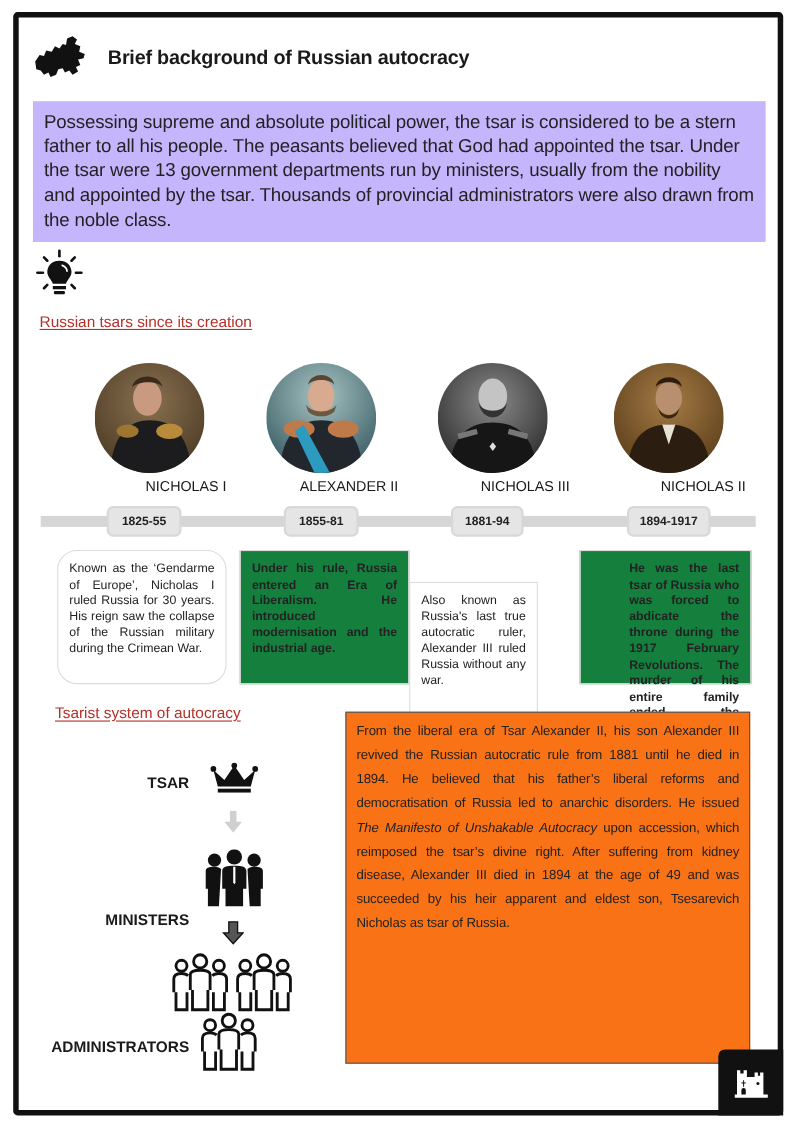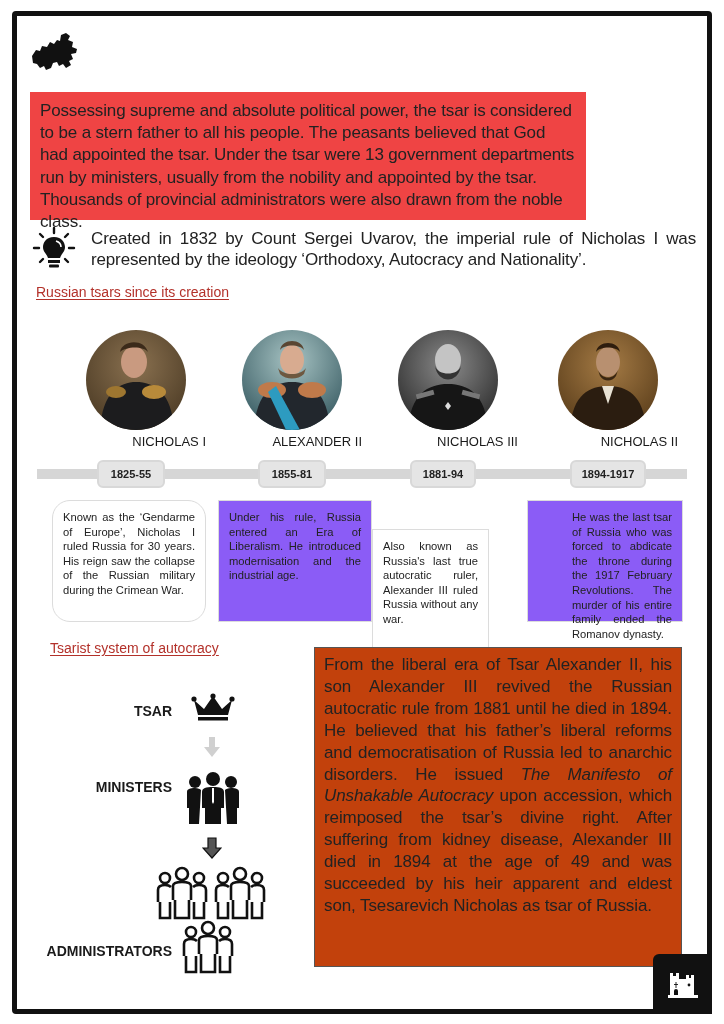--- a/index.html
+++ b/index.html
@@ -11,22 +11,22 @@
     border: 5px solid #111; border-radius: 4px; background: #fff;
   }
 
   
   .header { position: absolute; left: 30px; top: 30px; height: 44px; display: flex; align-items: center; }
   .header .map-icon { width: 54px; height: 44px; margin-right: 14px; }
   .header .title { font-size: 18px; font-weight: bold; color: #1a1a1a; letter-spacing: -0.2px; }
 
   
   .intro {
-    position: absolute; left: 30px; top: 92px; width: 556px; height: 128px;
-    background: #ef4444; padding: 8px 10px 0 10px;
+    position: absolute; left: 30px; top: 92px; width: 666px; height: 128px;
+    background: #c4b5fd; padding: 8px 10px 0 10px;
     font-size: 17px; line-height: 22.2px; color: #222; letter-spacing: -0.15px;
   }
 
   
   .idea { position: absolute; left: 30px; top: 224px; width: 666px; height: 50px; }
   .idea .bulb { position: absolute; left: 2px; top: 2px; width: 44px; height: 46px; }
   .idea .text {
     position: absolute; left: 61px; top: 4px; width: 605px;
     font-size: 17px; line-height: 21px; text-align: justify; color: #222; letter-spacing: -0.15px;
   }
@@ -45,69 +45,69 @@
   .tsar-name { position: absolute; width: 140px; text-align: right; font-weight: normal; font-size: 13px; color: #1a1a1a; }
   .bar { position: absolute; left: 37px; top: 469px; width: 650px; height: 10px; background: #d6d6d6; }
   .pill {
     position: absolute; height: 28px; top: 460px; background: #e5e5e5; border: 2px solid #d8d8d8; border-radius: 6px;
     font-size: 11px; font-weight: bold; color: #222; display: flex; align-items: center; justify-content: center;
   }
   .card {
     position: absolute; top: 500px; width: 154px; height: 122px; border: 1.5px solid #dcdcdc;
     padding: 9px 10px 0 10px; font-size: 11.2px; line-height: 14.6px; text-align: justify; color: #222;
   }
-  .card.grey { background: #8b5cf6; }
+  .card.grey { background: #15803d; font-weight: bold; }
 
   
   .h-label { position: absolute; font-weight: bold; font-size: 14px; color: #1a1a1a; text-align: right; }
   .h-icon { position: absolute; }
 
   
   .story {
     position: absolute; left: 314px; top: 647px; width: 368px; height: 320px;
-    border: 1.5px solid #555; background: #c2410c; padding: 6px 9px 0 9px;
-    font-size: 17px; line-height: 21.9px; text-align: justify; color: #222; letter-spacing: -0.1px;
+    border: 1.5px solid #555; background: #f97316; padding: 6px 9px 0 9px;
+    font-size: 12px; line-height: 21.9px; text-align: justify; color: #222; letter-spacing: -0.1px;
   }
   .story em { font-style: italic; }
 
   .castle-badge {
     position: absolute; left: 653px; top: 954px; width: 59px; height: 60px; background: #111;
     border-top-left-radius: 6px; display: flex; align-items: center; justify-content: center;
   }
 </style>
 </head>
 <body>
 
 <div class="frame"></div>
 
 <div class="header">
   <svg class="map-icon" viewBox="0 0 54 44">
     <path fill="#111" d="M2 26 L6 20 L10 21 L12 16 L17 17 L20 12 L24 14 L27 10 L30 11 L31 5 L36 3 L40 6 L38 10 L43 12 L42 17 L47 19 L46 23 L41 24 L43 29 L39 31 L41 35 L36 38 L33 34 L29 36 L27 32 L23 33 L21 38 L16 40 L14 36 L10 38 L7 34 L3 33 Z"></path>
   </svg>
+  <span class="title">Brief background of Russian autocracy</span>
 </div>
 
 <div class="intro">Possessing supreme and absolute political power, the tsar is considered to be a stern father to all his people. The peasants believed that God had appointed the tsar. Under the tsar were 13 government departments run by ministers, usually from the nobility and appointed by the tsar. Thousands of provincial administrators were also drawn from the noble class.</div>
 
 <div class="idea">
   <svg class="bulb" viewBox="0 0 44 46">
     <g stroke="#111" stroke-width="2.4" stroke-linecap="round">
       <line x1="22" y1="2" x2="22" y2="7"></line>
       <line x1="8" y1="8" x2="11" y2="11"></line>
       <line x1="36" y1="8" x2="33" y2="11"></line>
       <line x1="2" y1="22" x2="7" y2="22"></line>
       <line x1="37" y1="22" x2="42" y2="22"></line>
       <line x1="8" y1="36" x2="11" y2="33"></line>
       <line x1="36" y1="36" x2="33" y2="33"></line>
     </g>
     <path fill="#111" d="M22 11 C14 11 11 17 11 21 C11 26 15 28 16 32 L28 32 C29 28 33 26 33 21 C33 17 30 11 22 11 Z"></path>
     <path fill="none" stroke="#fff" stroke-width="1.6" d="M24 15 C27 16 29 18 29 21"></path>
     <rect x="16" y="34" width="12" height="3" fill="#111"></rect>
     <rect x="17" y="38.5" width="10" height="3" rx="1" fill="#111"></rect>
   </svg>
-  <div class="text">Created in 1832 by Count Sergei Uvarov, the imperial rule of Nicholas I was represented by the ideology ‘Orthodoxy, Autocracy and Nationality’.</div>
 </div>
 
 <div class="section-link sec1">Russian tsars since its creation</div>
 
 <div class="portrait" style="left:86px; top:330px;">
   <svg width="100" height="100" viewBox="0 0 100 100">
     <defs>
         <radialGradient id="g1" cx="50%" cy="35%" r="70%">
           <stop offset="0" stop-color="#8a7150"></stop>
           <stop offset="1" stop-color="#4b3a24"></stop>
@@ -196,21 +196,21 @@
   <path fill="#111" d="M3 7 L13 16 L22 3 L31 16 L41 7 L37 22 L7 22 Z"></path>
   <circle cx="3" cy="6" r="2.6" fill="#111"></circle>
   <circle cx="22" cy="3" r="2.6" fill="#111"></circle>
   <circle cx="41" cy="6" r="2.6" fill="#111"></circle>
   <rect x="7" y="24" width="30" height="3.5" fill="#111"></rect>
 </svg>
 <svg class="h-icon" style="left:204px; top:737px;" width="16" height="20" viewBox="0 0 16 20">
   <path fill="#d0d0d0" d="M5 0 H11 V10 H16 L8 20 L0 10 H5 Z"></path>
 </svg>
 
-<div class="h-label" style="left:60px; top:779px; width:112px;">MINISTERS</div>
+<div class="h-label" style="left:60px; top:828px; width:112px;">MINISTERS</div>
 <svg class="h-icon" style="left:185px; top:772px;" width="56" height="52" viewBox="0 0 56 52">
   <g fill="#111">
     <circle cx="10" cy="10" r="6"></circle>
     <path d="M2 20 C2 17 5 16 10 16 C13 16 15 17 16 18 L14 52 H4 L4 36 H2 Z"></path>
     <circle cx="46" cy="10" r="6"></circle>
     <path d="M54 20 C54 17 51 16 46 16 C43 16 41 17 40 18 L42 52 H52 L52 36 H54 Z"></path>
     <circle cx="28" cy="7" r="7"></circle>
     <path d="M17 20 C17 16 21 15 28 15 C35 15 39 16 39 20 L39 36 L36 36 L36 52 H20 L20 36 L17 36 Z"></path>
   </g>
   <path d="M27 16 L29 16 L29 30 L28 32 L27 30 Z" fill="#fff"></path>

